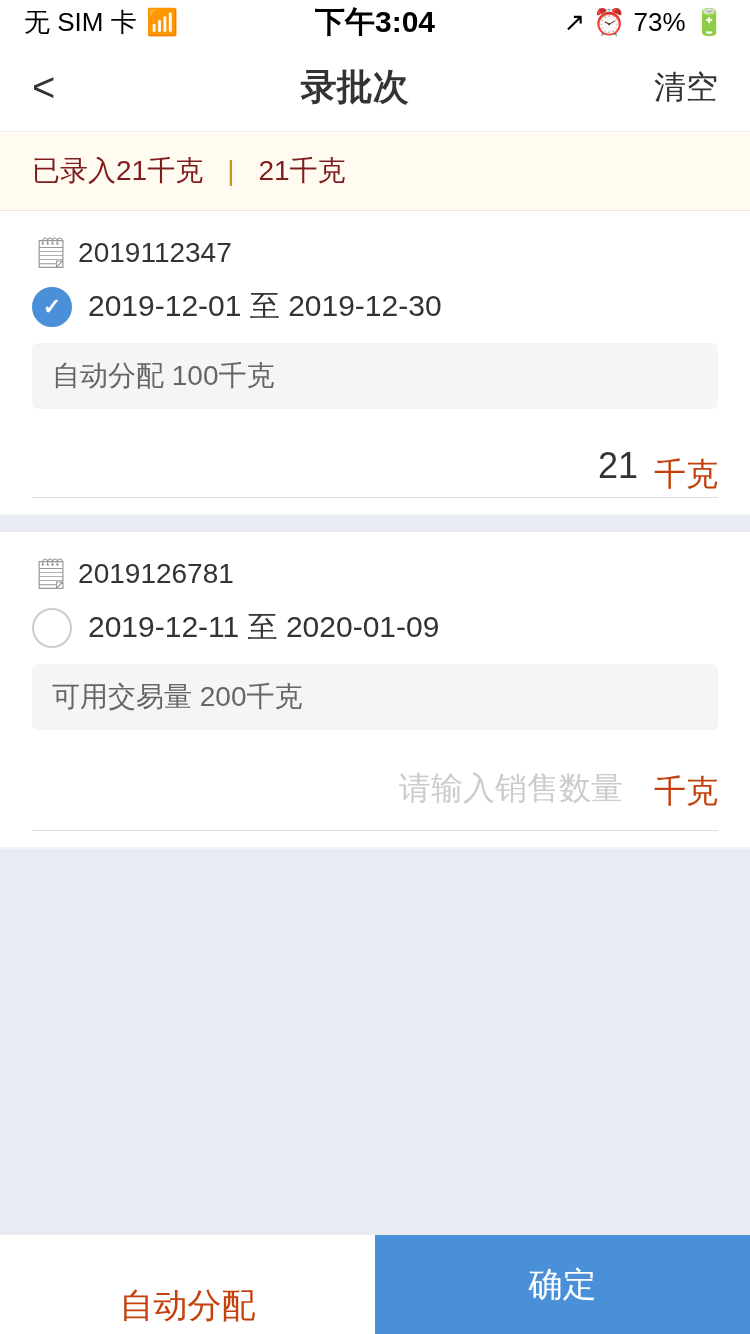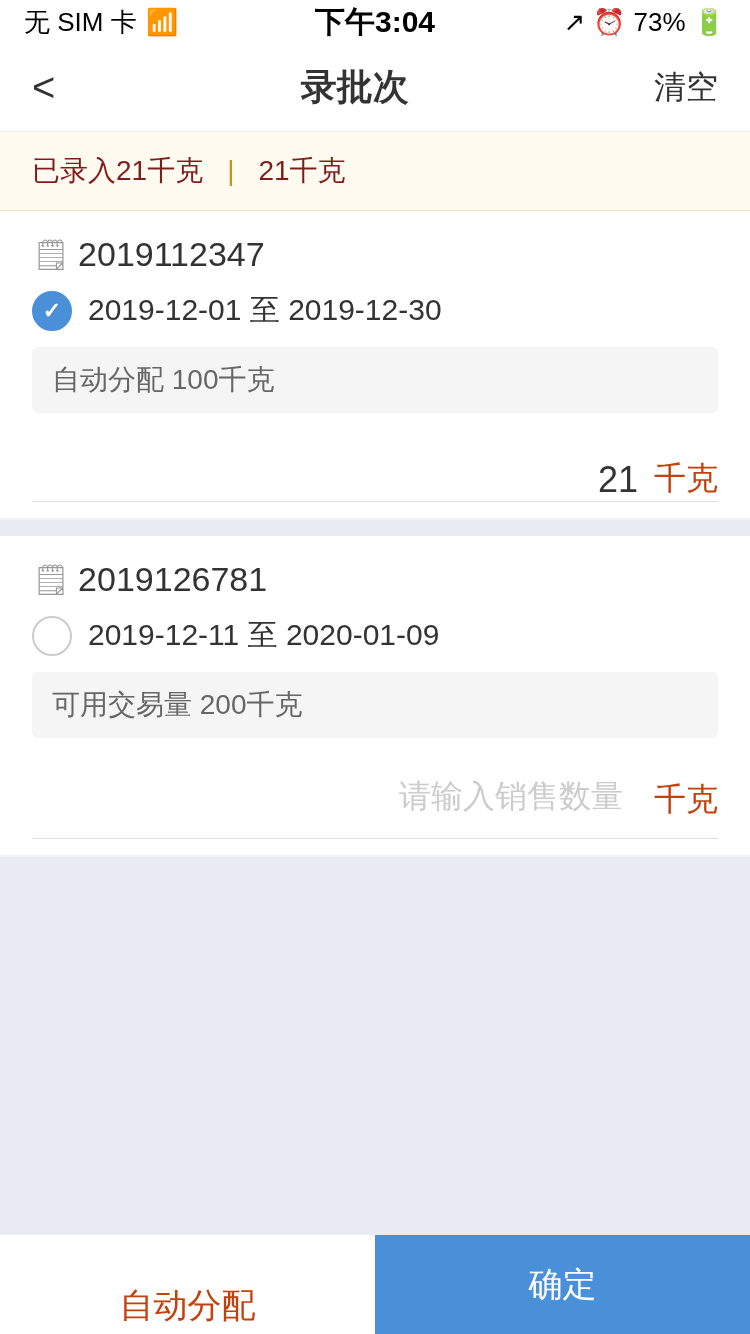--- a/index.html
+++ b/index.html
@@ -100,21 +100,21 @@
       display: flex;
       align-items: center;
       gap: 8px;
       margin-bottom: 16px;
     }
     .batch-id-icon {
       color: #999;
       font-size: 30px;
     }
     .batch-id-text {
-      font-size: 34px;
+      font-size: 28px;
       color: #333;
       font-weight: 500;
     }
     .batch-date-row {
       display: flex;
       align-items: center;
       gap: 16px;
       margin-bottom: 16px;
     }
     .radio-btn {
@@ -145,21 +145,21 @@
     .batch-available {
       background: #f5f5f5;
       border-radius: 6px;
       padding: 14px 20px;
       margin: 0 0 20px 0;
       font-size: 28px;
       color: #666;
     }
     .batch-amount-row {
       display: flex;
-      align-items: flex-end;
+      align-items: flex-start;
       justify-content: flex-end;
       padding: 16px 32px 0 32px;
       gap: 16px;
     }
     .batch-amount-value {
       font-size: 36px;
       color: #333;
       font-weight: 500;
     }
     .batch-amount-unit {

